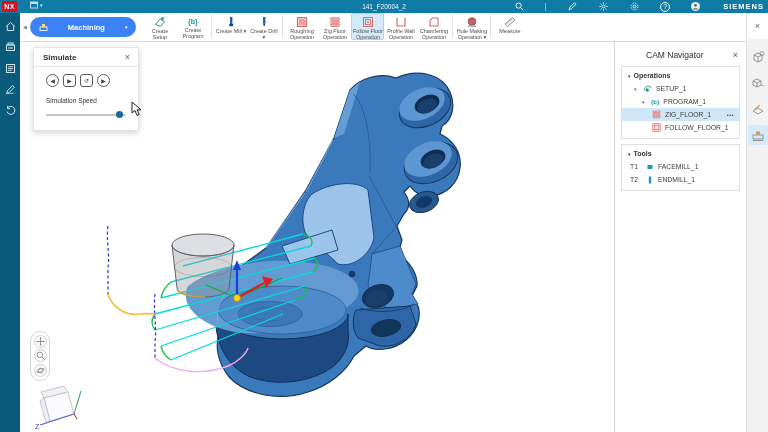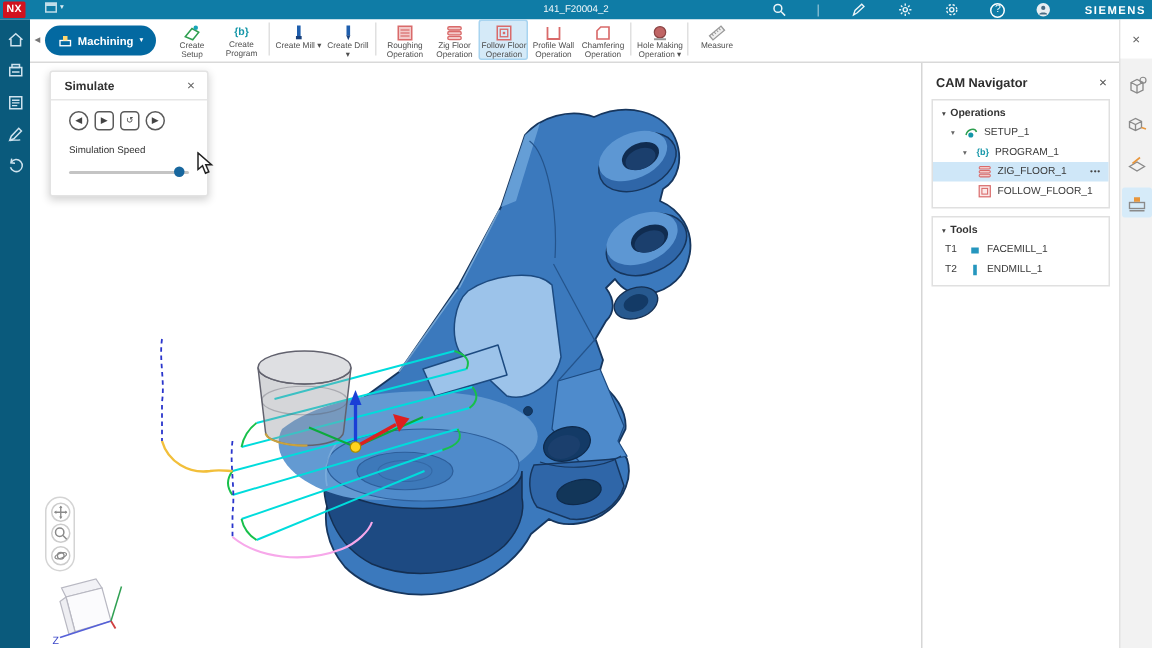--- a/index.html
+++ b/index.html
@@ -27,21 +27,21 @@
 
   
   .sidebar{position:absolute;left:0;top:13px;width:20px;height:419px;background:#0a5a7c;
     display:flex;flex-direction:column;align-items:center;padding-top:7px;gap:9px;box-sizing:border-box;}
   .sb-ic{width:12px;height:12px;display:flex;align-items:center;justify-content:center;}
 
   
   .ribbon{position:absolute;left:20px;top:13px;width:726px;height:29px;background:#fff;
     border-bottom:1px solid #d9d9d9;display:flex;align-items:center;box-sizing:border-box;}
   .collapse{font-size:5px;color:#777;margin:0 3px 0 3px;}
-  .tab-pill{display:flex;align-items:center;gap:4px;background:#0369a1;color:#fff;border:none;
+  .tab-pill{display:flex;align-items:center;gap:20px;background:#3b82f6;color:#fff;border:none;
     border-radius:10px;height:20px;padding:0 9px;font-size:7.5px;font-weight:bold;
     font-family:inherit;cursor:pointer;}
   .pill-caret{font-size:5px;}
   .rb-items{display:flex;align-items:flex-start;height:100%;margin-left:7px;}
   .rb-item{width:33px;display:flex;flex-direction:column;align-items:center;padding-top:2px;
     height:27px;box-sizing:border-box;border:1px solid transparent;border-radius:2px;}
   .rb-item.selected{background:#d5eaf8;border-color:#a8d4f0;}
   .rb-ic{height:12px;display:flex;align-items:center;justify-content:center;}
   .rb-label{font-size:5.5px;line-height:1.12;color:#4f4f4f;text-align:center;}
   .rb-sep{width:1px;height:22px;background:#e0e0e0;margin:2px 2px 0 2px;align-self:flex-start;}
@@ -76,21 +76,21 @@
   .nc-btn{width:13px;height:13px;border:1px solid #cccccc;border-radius:50%;background:#fff;
     display:flex;align-items:center;justify-content:center;padding:0;cursor:pointer;}
   .viewcube{position:absolute;left:14px;top:342px;}
 
   .cursor{position:absolute;left:111px;top:59px;}
 
   
   .navigator{position:absolute;left:614px;top:42px;width:132px;height:390px;background:#fff;
     border-left:1px solid #d6d6d6;box-sizing:border-box;}
   .nav-head{display:flex;align-items:center;justify-content:space-between;padding:8px 8px 6px 9px;}
-  .nav-title{font-size:8.5px;font-weight:bold;color:#2e2e2e;}
+  .nav-title{font-size:8.5px;font-weight:normal;color:#2e2e2e;margin-left:22px;}
   .nav-close{font-size:9px;color:#555;line-height:1;cursor:pointer;}
   .tree-box{margin:0 6px 5px 6px;border:1px solid #e0e0e0;padding:3px 0 4px 0;}
   .tree-section{font-size:7px;font-weight:bold;color:#333;padding:2px 0 3px 6px;display:flex;gap:3px;align-items:center;}
   .tree-caret{font-size:5px;color:#444;}
   .tree-row{position:relative;height:13px;display:flex;align-items:center;gap:4px;font-size:6.8px;color:#3a3a3a;}
   .tree-row.sel{background:#cfe7f8;}
   .tr-caret{font-size:5px;color:#666;width:5px;}
   .tr-more{position:absolute;right:5px;font-size:5.5px;color:#444;letter-spacing:.5px;cursor:pointer;}
   .tool-id{width:12px;font-size:6.8px;color:#3a3a3a;}
 

